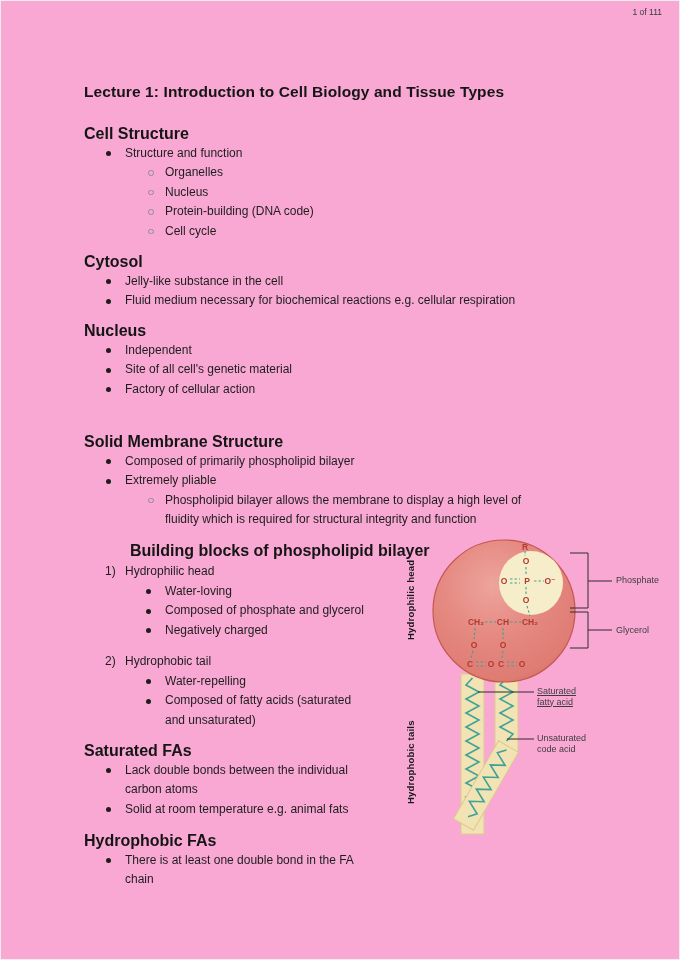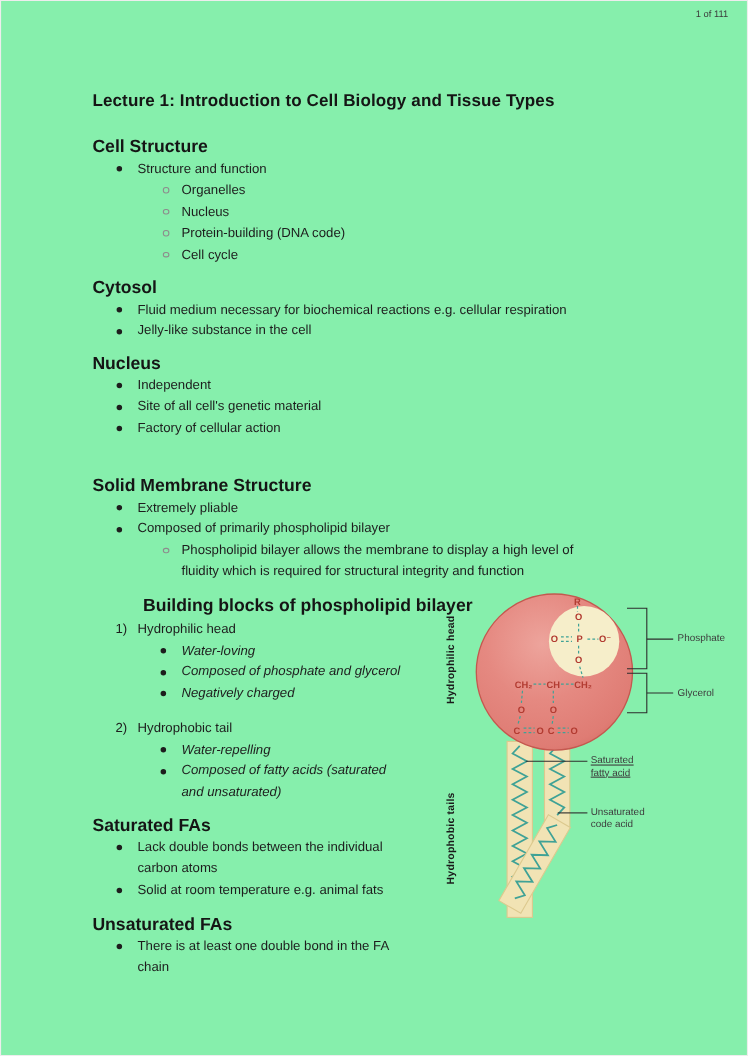--- a/index.html
+++ b/index.html
@@ -1,21 +1,21 @@
 <!DOCTYPE html>
 <html><head>
 <meta charset="utf-8">
 <style>
   html,body{margin:0;padding:0;}
   body{
     width:680px;height:960px;background:#ffffff;position:relative;overflow:hidden;
     font-family:"Liberation Sans","DejaVu Sans",sans-serif;color:#1d1d1d;
   }
   .page{
-    position:absolute;inset:0;background:#86efac;
+    position:absolute;inset:0;background:#f9a8d4;
     box-shadow:inset 0 0 0 1px #ededed;
   }
   .page-num{
     position:absolute;top:7px;right:18px;font-size:8.5px;color:#3a3a3a;
   }
   .title{
     position:absolute;top:83px;left:84px;font-size:15.5px;font-weight:bold;color:#151515;
     letter-spacing:.1px;
   }
   .content{
@@ -26,21 +26,21 @@
   .mt-s2{margin-top:11px;}
   .mt-s3{margin-top:10.5px;}
   .mt-s4{margin-top:33px;}
   .mt-s5{margin-top:11.5px;padding-left:46px;}
   .mt-s6{margin-top:11px;}
   .mt-s7{margin-top:12px;}
   .li1,.li2,.lin{position:relative;}
   .li1{padding-left:41px;}
   .li2{padding-left:81px;}
   .lin{padding-left:41px;}
-  .lig{position:relative;padding-left:81px;font-style:italic;}
+  .lig{position:relative;padding-left:81px;}
   .b1{position:absolute;left:22px;top:7.5px;width:5px;height:5px;background:#1d1d1d;border-radius:50%;}
   .lig .b1{left:62px;}
   .b2{position:absolute;left:64px;top:7px;width:5.5px;height:5.5px;border:1.2px solid #8d8d8d;border-radius:50%;box-sizing:border-box;background:transparent;}
   .nm{position:absolute;left:21px;}
   .t{white-space:pre-line;display:block;}
   .g2{margin-top:12px;}
 
   
   .diagram{position:absolute;left:398px;top:528px;width:282px;height:432px;}
   .diagram svg{position:absolute;left:0;top:0;}
@@ -88,26 +88,26 @@
       <div class="li2">
           <span class="b2"></span>
           <span class="t">Cell cycle</span>
         </div>
     </section>
 
     <section>
       <h2 class="h mt-s2">Cytosol</h2>
       <div class="li1">
           <span class="b1"></span>
+          <span class="t">Jelly-like substance in the cell</span>
+        </div>
+      <div class="li1">
+          <span class="b1"></span>
           <span class="t">Fluid medium necessary for biochemical reactions e.g. cellular respiration</span>
         </div>
-      <div class="li1">
-          <span class="b1"></span>
-          <span class="t">Jelly-like substance in the cell</span>
-        </div>
     </section>
 
     <section>
       <h2 class="h mt-s3">Nucleus</h2>
       <div class="li1">
           <span class="b1"></span>
           <span class="t">Independent</span>
         </div>
       <div class="li1">
           <span class="b1"></span>
@@ -116,25 +116,25 @@
       <div class="li1">
           <span class="b1"></span>
           <span class="t">Factory of cellular action</span>
         </div>
     </section>
 
     <section>
       <h2 class="h mt-s4">Solid Membrane Structure</h2>
       <div class="li1">
           <span class="b1"></span>
+          <span class="t">Composed of primarily phospholipid bilayer</span>
+        </div>
+      <div class="li1">
+          <span class="b1"></span>
           <span class="t">Extremely pliable</span>
-        </div>
-      <div class="li1">
-          <span class="b1"></span>
-          <span class="t">Composed of primarily phospholipid bilayer</span>
         </div>
       <div class="li2">
           <span class="b2"></span>
           <span class="t">Phospholipid bilayer allows the membrane to display a high level of
 fluidity which is required for structural integrity and function</span>
         </div>
     </section>
 
     <section>
       <h2 class="h mt-s5">Building blocks of phospholipid bilayer</h2>
@@ -176,21 +176,21 @@
           <span class="t">Lack double bonds between the individual
 carbon atoms</span>
         </div>
       <div class="li1">
           <span class="b1"></span>
           <span class="t">Solid at room temperature e.g. animal fats</span>
         </div>
     </section>
 
     <section>
-      <h2 class="h mt-s7">Unsaturated FAs</h2>
+      <h2 class="h mt-s7">Hydrophobic FAs</h2>
       <div class="li1">
           <span class="b1"></span>
           <span class="t">There is at least one double bond in the FA
 chain</span>
         </div>
     </section>
 
   </main>
 
   <div class="diagram">

